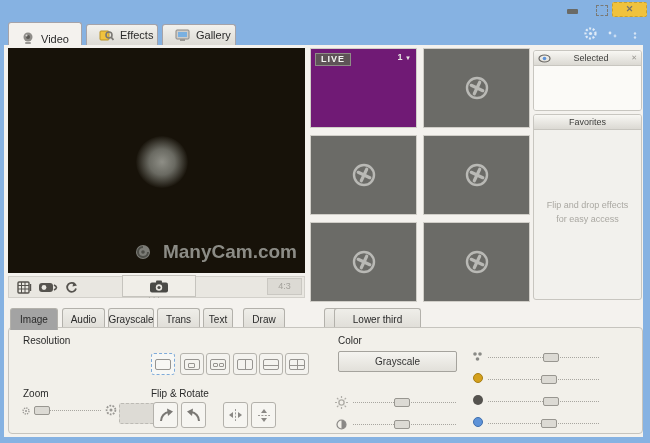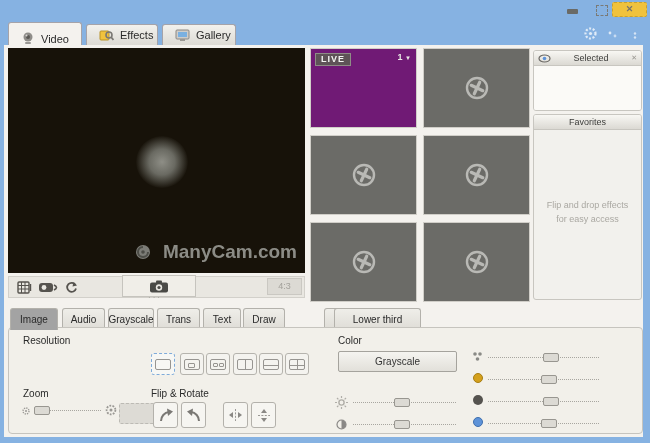--- a/index.html
+++ b/index.html
@@ -299,21 +299,21 @@
     <div id="fav-hint">
       <div>Flip and drop effects</div>
       <div>for easy access</div>
     </div>
   </div>
 
   <div class="abs btab active" style="left:6px; width:48px;">Image</div>
   <div class="abs btab" style="left:58px; width:43px;">Audio</div>
   <div class="abs btab" style="left:104px; width:46px;">Grayscale</div>
   <div class="abs btab" style="left:153px; width:43px;">Trans</div>
-  <div class="abs btab" style="left:199px; width:38px;">Text</div>
+  <div class="abs btab" style="left:199px; width:30px;">Text</div>
   <div class="abs btab" style="left:239px; width:42px;">Draw</div>
   <div class="abs btab" style="left:278px; width:60px;margin-left:42px;">Time</div>
   <div class="abs btab" style="left:330px; width:87px;">Lower third</div>
 
   <div class="abs" id="bottom-panel">
 
     <div class="abs lbl" style="left:14px; top:7px;">Resolution</div>
 
     <div class="abs pip-btn selected" style="left:142px;">
       <span class="pip-glyph"></span>

